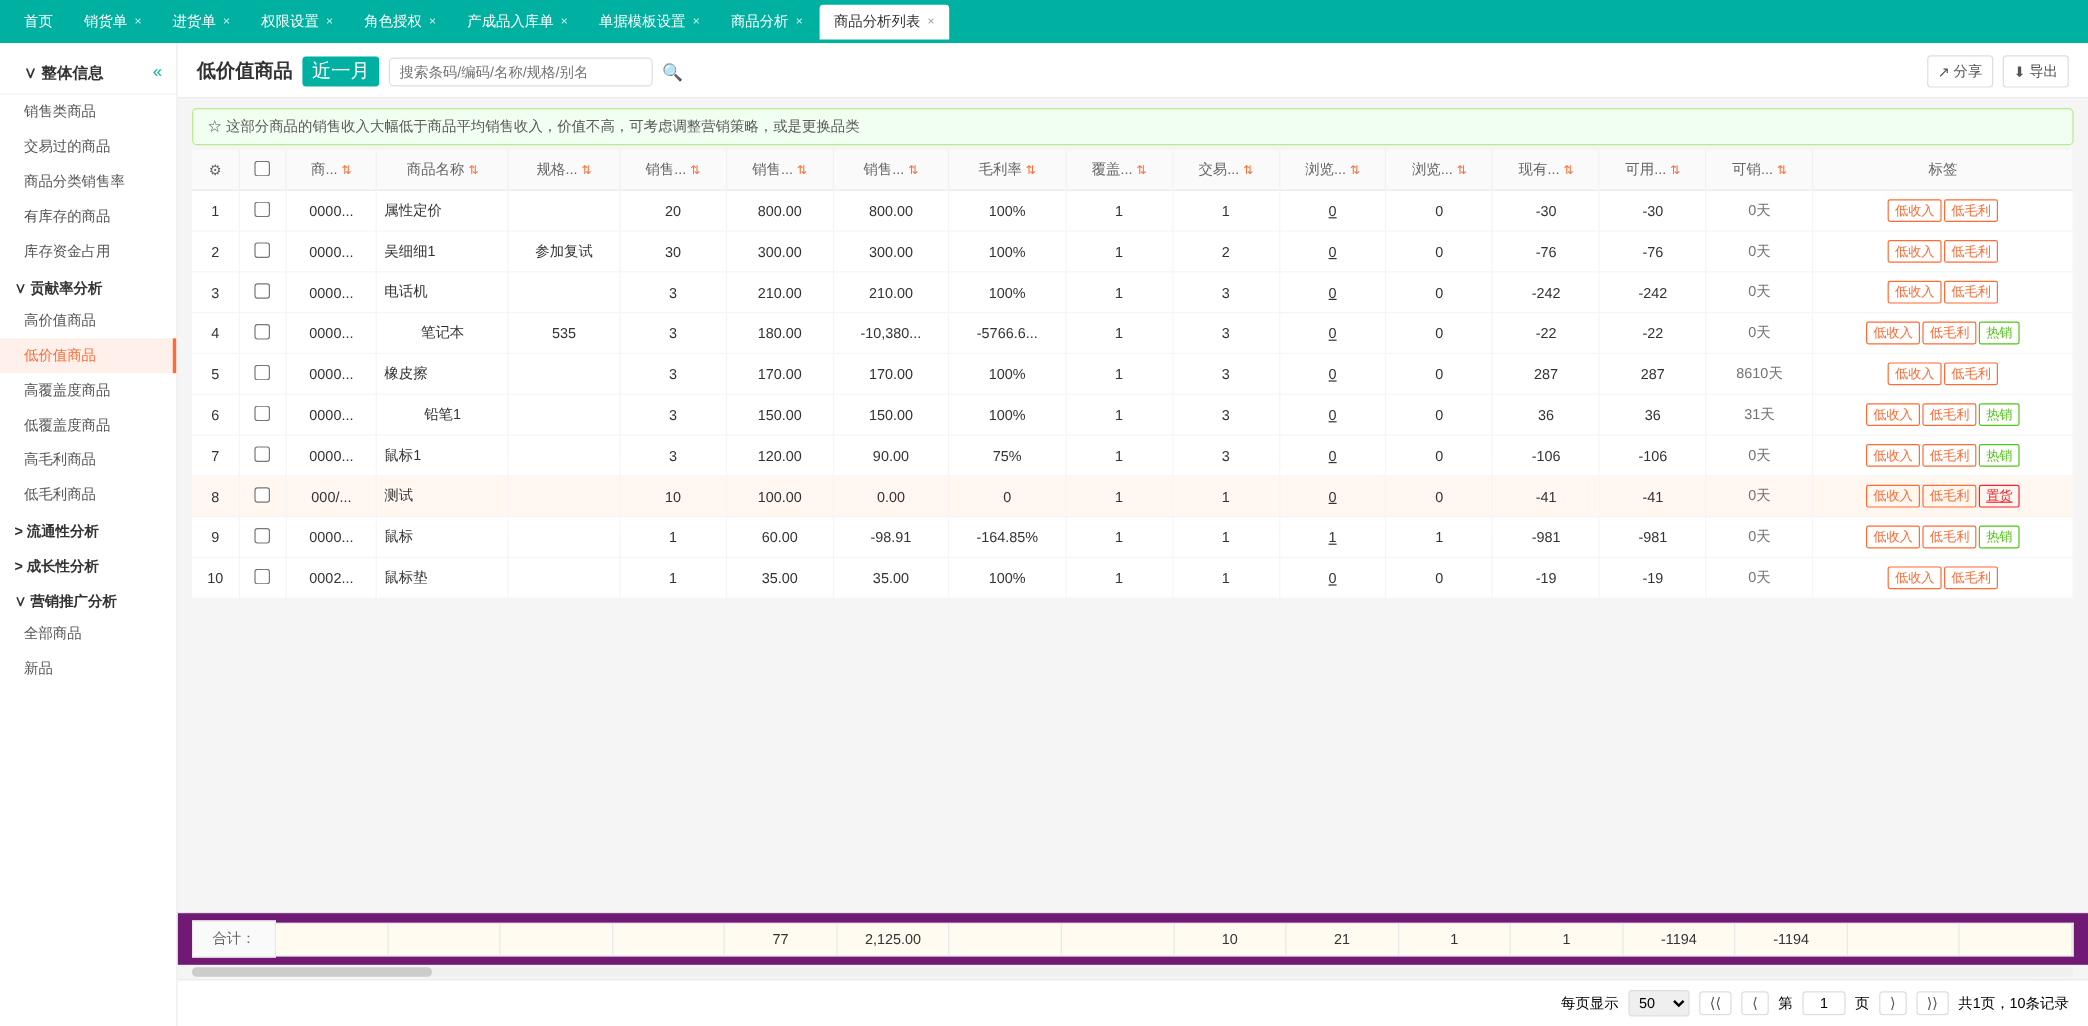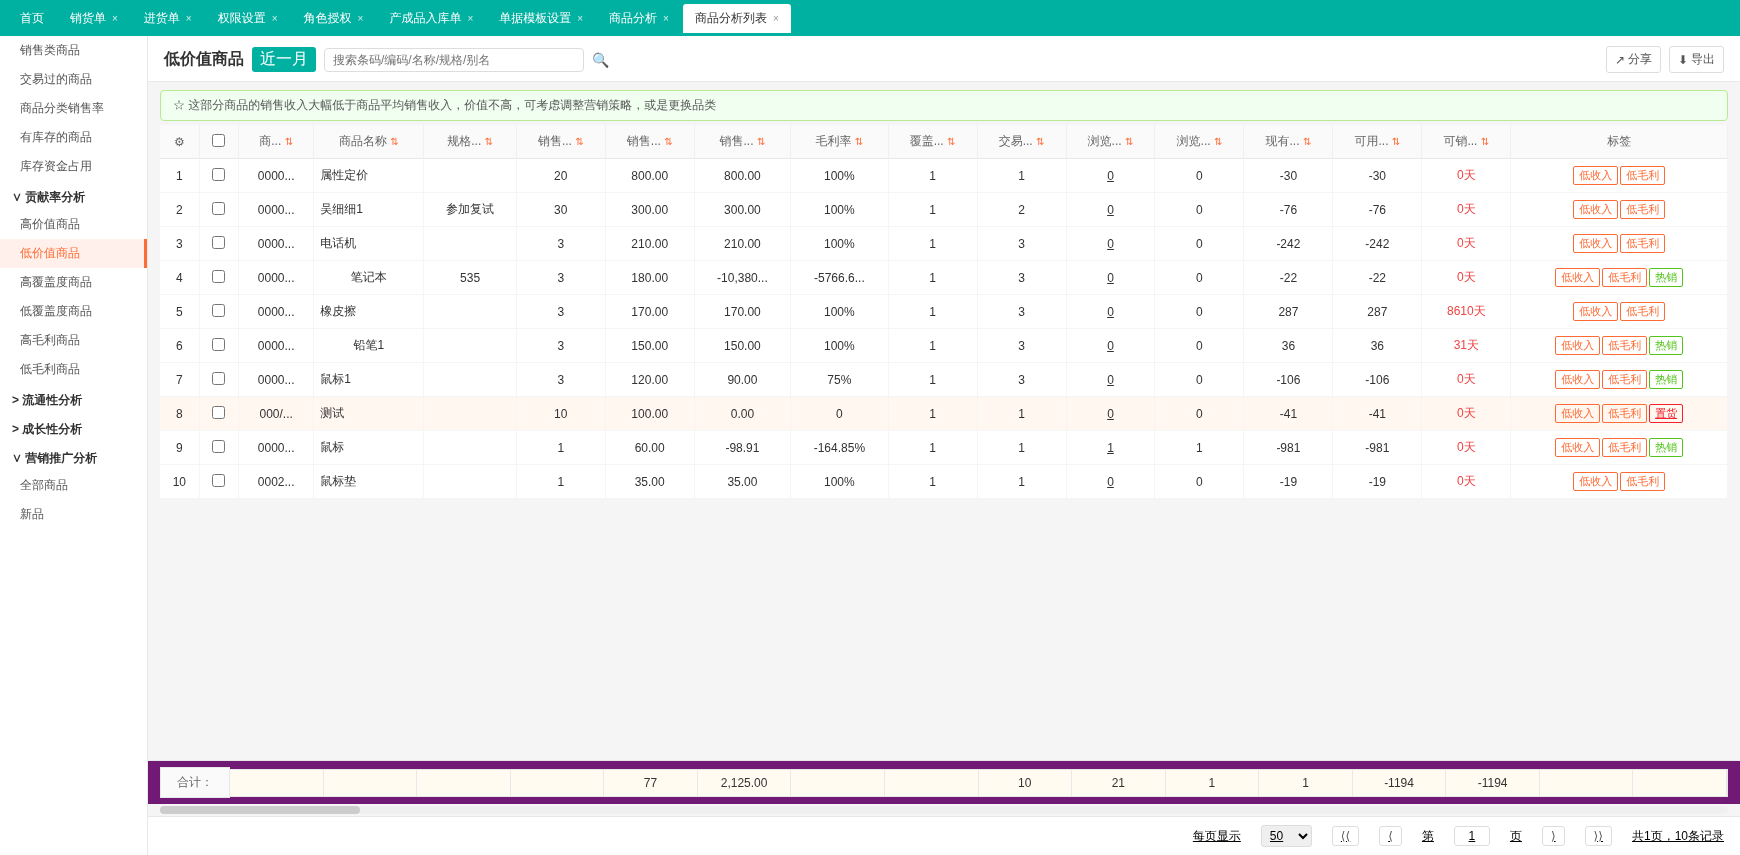--- a/index.html
+++ b/index.html
@@ -88,21 +88,21 @@
       color: #fff;
       padding: 2px 8px;
       border-radius: 3px;
       font-size: 16px;
       cursor: pointer;
     }
     .search-box {
       border: 1px solid #ddd;
       border-radius: 4px;
       padding: 4px 8px;
-      width: 260px;
+      width: 220px;
       outline: none;
       color: #999;
     }
     .search-icon-wrap {
       color: #ff6b35;
       font-size: 14px;
       cursor: pointer;
     }
     .header-actions {
       margin-left: auto;
@@ -177,21 +177,21 @@
       padding: 1px 5px;
       border-radius: 2px;
       font-size: 11px;
       margin: 1px;
       border: 1px solid currentColor;
     }
     .tag-orange { color: #ff6b35; }
     .tag-green { color: #52c41a; }
     .tag-red { color: #f5222d; text-decoration: underline; }
     .underline-num { text-decoration: underline; cursor: pointer; }
-    .num-orange { color: #ef4444; }
+    .num-orange { color: #737373; }
 
     
     .footer-bar {
       background: #701a75;
       border-top: 1px solid #e8e8e8;
       padding: 6px 12px;
       display: flex;
       align-items: center;
       gap: 0;
     }
@@ -218,24 +218,23 @@
       border-right: 1px solid #e8e8e8;
     }
 
     
     .pagination-bar {
       background: #fff;
       padding: 8px 16px;
       display: flex;
       align-items: center;
       justify-content: flex-end;
-      gap: 20px;
+      gap: 8px;
       border-top: 1px solid #e8e8e8;
       font-size: 12px;
-      text-decoration: underline;
     }
     .page-size-select {
       border: 1px solid #ddd;
       border-radius: 3px;
       padding: 2px 4px;
       font-size: 12px;
     }
     .page-btn {
       border: 1px solid #ddd;
       background: #fff;
@@ -316,20 +315,24 @@
   </div>
   <div class="nav-item active">
     <span>商品分析列表</span>
     <span class="close-x">×</span>
   </div>
 </div>
 
 <div class="main-layout">
 
   <div class="sidebar">
+    <div style="display:flex; align-items:center; padding:8px 8px 4px; border-bottom:1px solid #f0f0f0;">
+      <span class="sidebar-section-title" style="flex:1; font-size:13px;">∨ 整体信息</span>
+      <span class="collapse-btn">«</span>
+    </div>
     <div class="sidebar-item">销售类商品</div>
     <div class="sidebar-item">交易过的商品</div>
     <div class="sidebar-item">商品分类销售率</div>
     <div class="sidebar-item">有库存的商品</div>
     <div class="sidebar-item">库存资金占用</div>
 
     <div class="sidebar-section-title">∨ 贡献率分析</div>
     <div class="sidebar-item">高价值商品</div>
     <div class="sidebar-item active">低价值商品</div>
     <div class="sidebar-item">高覆盖度商品</div>

